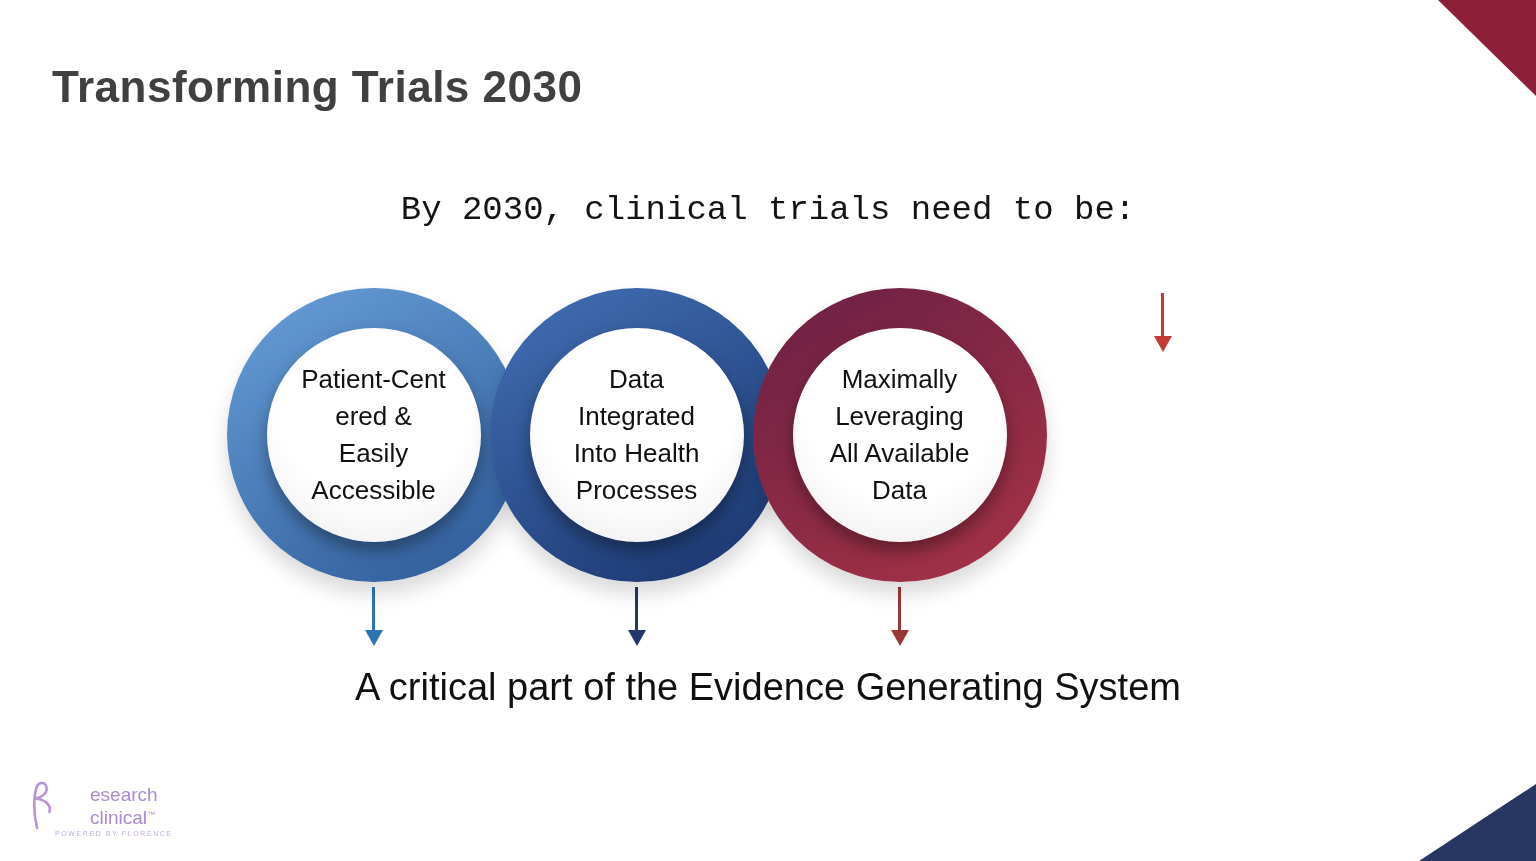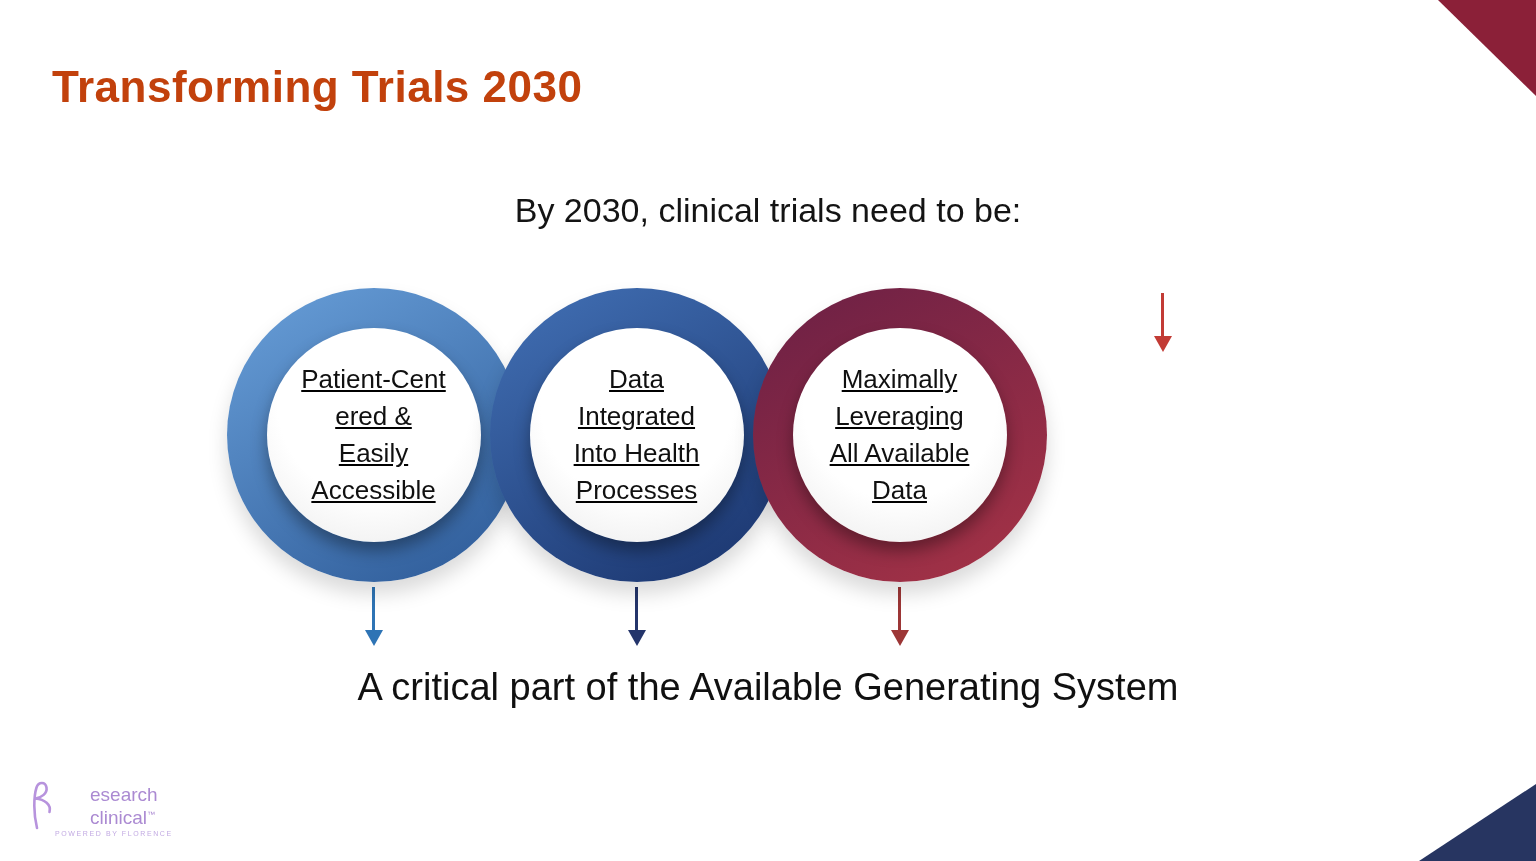--- a/index.html
+++ b/index.html
@@ -31,31 +31,31 @@
   }
 
   .subtitle {
     position: absolute;
     top: 191px;
     left: 0;
     width: 100%;
     text-align: center;
     font-size: 34px;
     color: #141414;
+    font-family: Liberation Mono, monospace;
   }
 
   .rings-row {
     position: absolute;
     top: 288px;
     left: 0;
     width: 100%;
     display: flex;
     justify-content: center;
     align-items: flex-start;
-    text-decoration: underline;
   }
   .ring-col {
     display: flex;
     flex-direction: column;
     align-items: center;
     width: 294px;
     flex: 0 0 auto;
   }
   .ring-col + .ring-col { margin-left: -31px; }
 
@@ -126,21 +126,21 @@
   .logo-tagline { font-size: 7px; letter-spacing: 1.6px; color: #c3abe3; margin-top: 2px; }
 </style>
 </head>
 <body>
 
 <div class="slide">
 
   <div class="corner corner-tr" style="background: rgb(139, 32, 56);"></div>
   <div class="corner corner-br" style="background: rgb(39, 53, 97);"></div>
 
-  <h1 class="title" style="color: #c2410c;">Transforming Trials 2030</h1>
+  <h1 class="title" style="color: #404040;">Transforming Trials 2030</h1>
 
   <div class="subtitle">By 2030, clinical trials need to be:</div>
 
   <div class="rings-row">
       <div class="ring-col">
         <div class="ring" style="--from:#649ad4;--to:#33619e;z-index:1">
           <div class="ring-inner">
             <div class="ring-label">Patient-Cent
 ered &amp;
 Easily
@@ -181,21 +181,21 @@
         </div>
       </div>
       <div class="ring-col">
         <div class="arrow" style="--ac:#c23b35">
           <div class="arrow-stem"></div>
           <div class="arrow-head"></div>
         </div>
       </div>
     </div>
 
-  <div class="footer-text">A critical part of the Available Generating System</div>
+  <div class="footer-text">A critical part of the Evidence Generating System</div>
 
   <div class="logo">
     <svg width="34" height="52" viewBox="0 0 34 52">
       <path d="M11 49 C7.5 35 7.5 18 10.5 8.5 C12.5 2.5 19.5 2.5 20.5 8.5 C21.5 14.5 15.5 18.5 9.5 19.5 C18.5 20.5 25.5 25.5 23.5 33" fill="none" stroke="#b793dd" stroke-width="2.6" stroke-linecap="round"></path>
     </svg>
     <div class="logo-text" style="color: rgb(171, 138, 210);">
       <div class="logo-line"><span>esearch</span></div>
       <div class="logo-line"><span>clinical</span><span class="logo-tm">™</span></div>
       <div class="logo-tagline">POWERED BY FLORENCE</div>
     </div>

